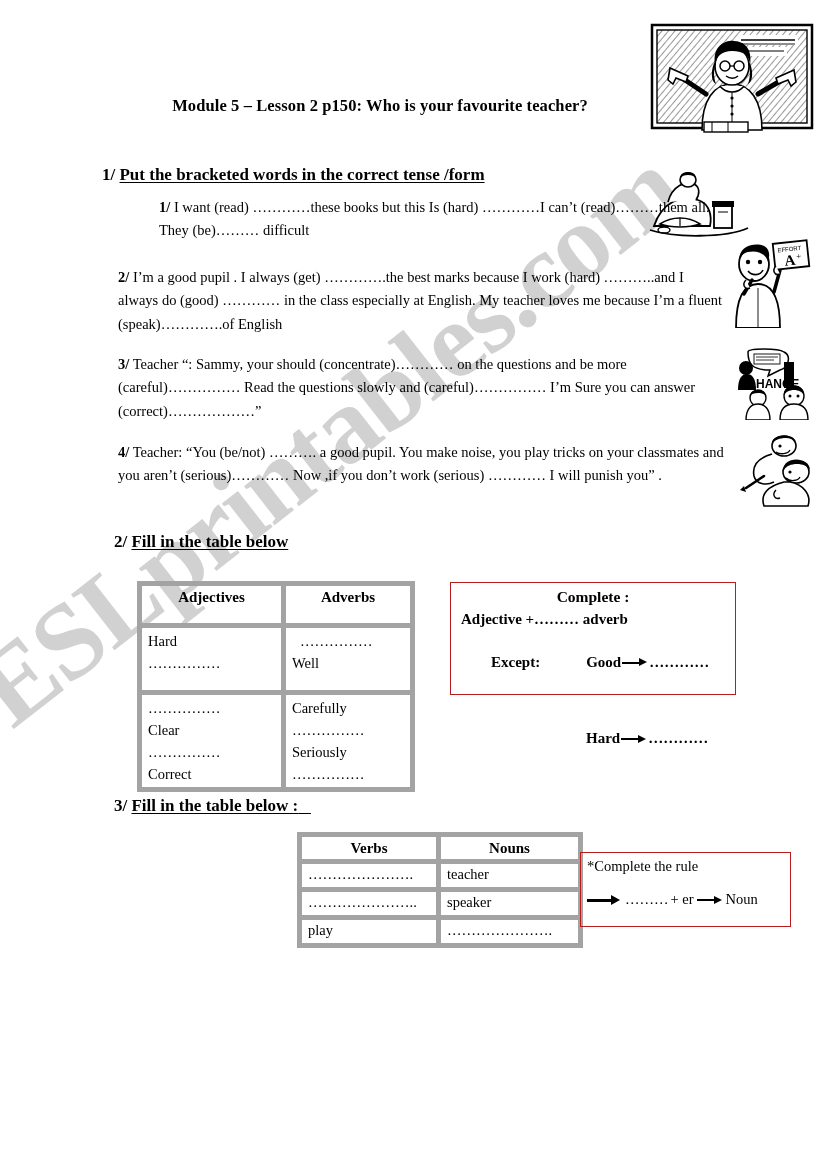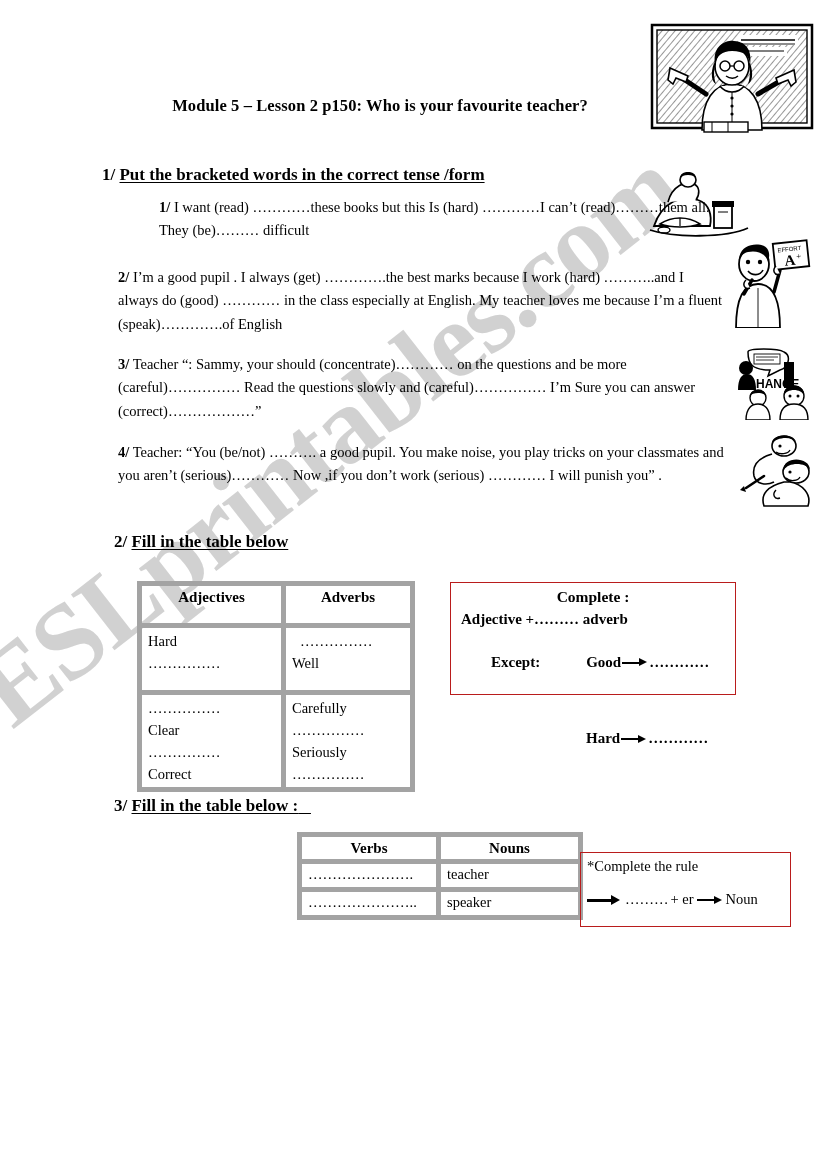--- a/index.html
+++ b/index.html
@@ -467,20 +467,24 @@
       </thead>
       <tbody>
         <tr>
           <td>………………….</td>
           <td>teacher</td>
         </tr>
         <tr>
           <td>…………………..</td>
           <td>speaker</td>
         </tr>
+        <tr>
+          <td>play</td>
+          <td>………………….</td>
+        </tr>
       </tbody>
     </table>
 
     <div class="abs box" id="box-rule">
       <div class="br-title">*Complete the rule</div>
       <div class="br-row">
         <span class="arrow-long"></span>
         <span>………</span>
         <span>+ er</span>
         <span class="arrow-small"></span>

